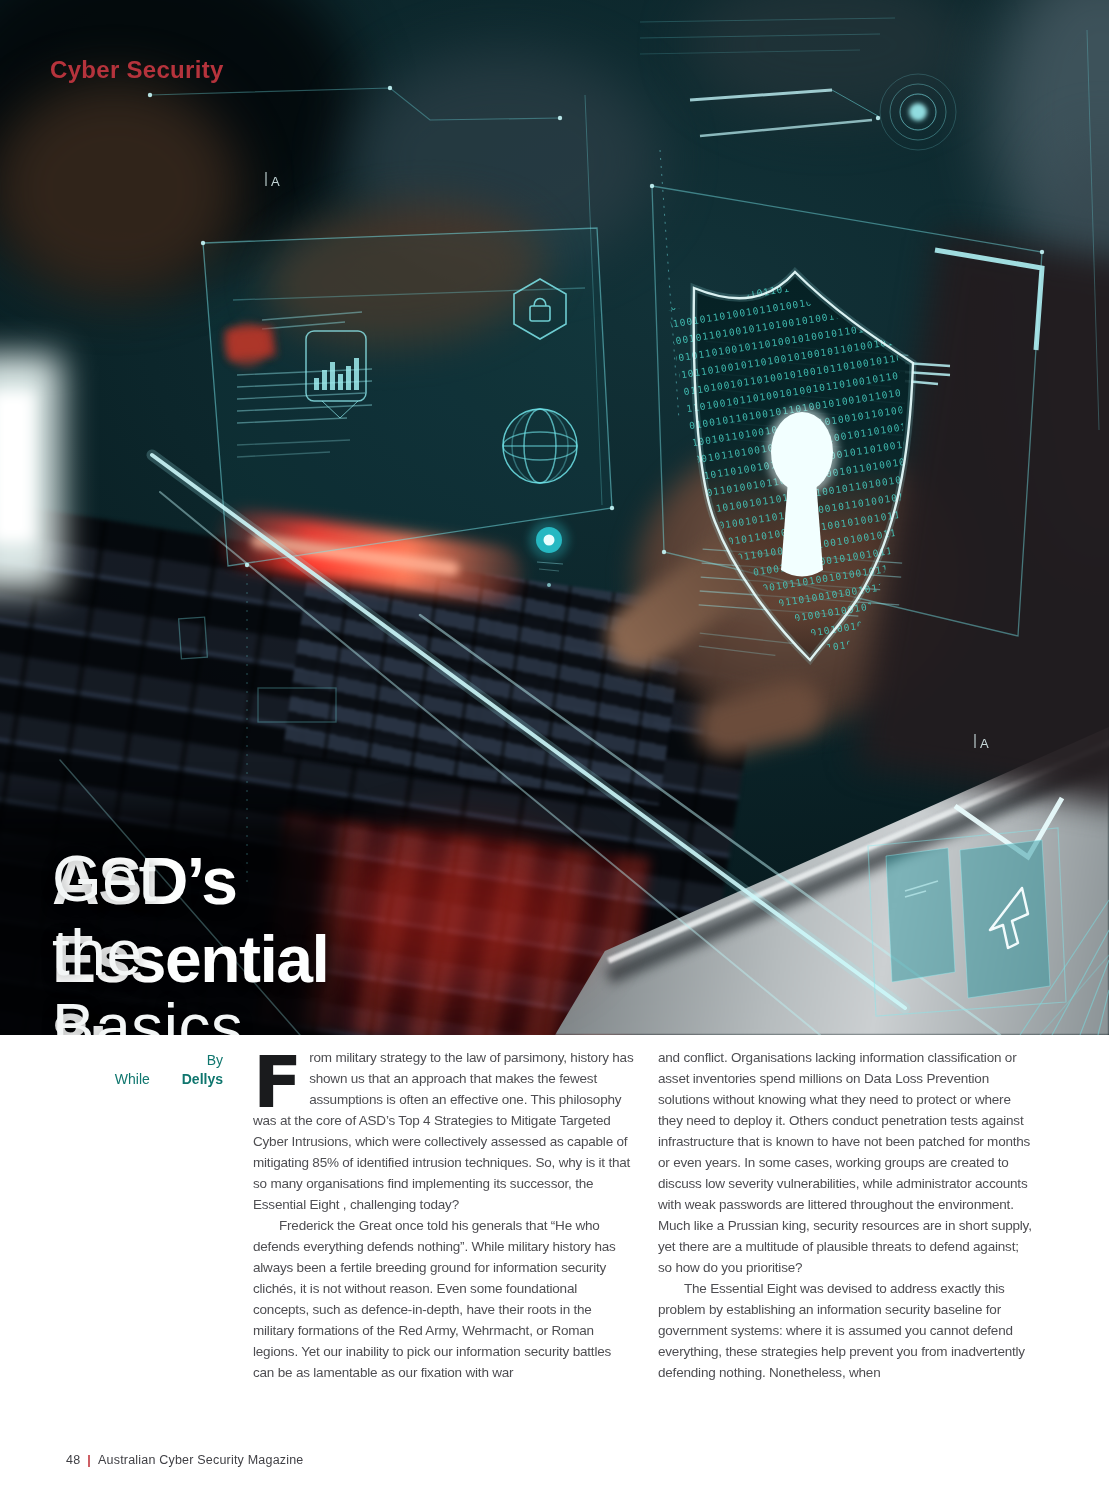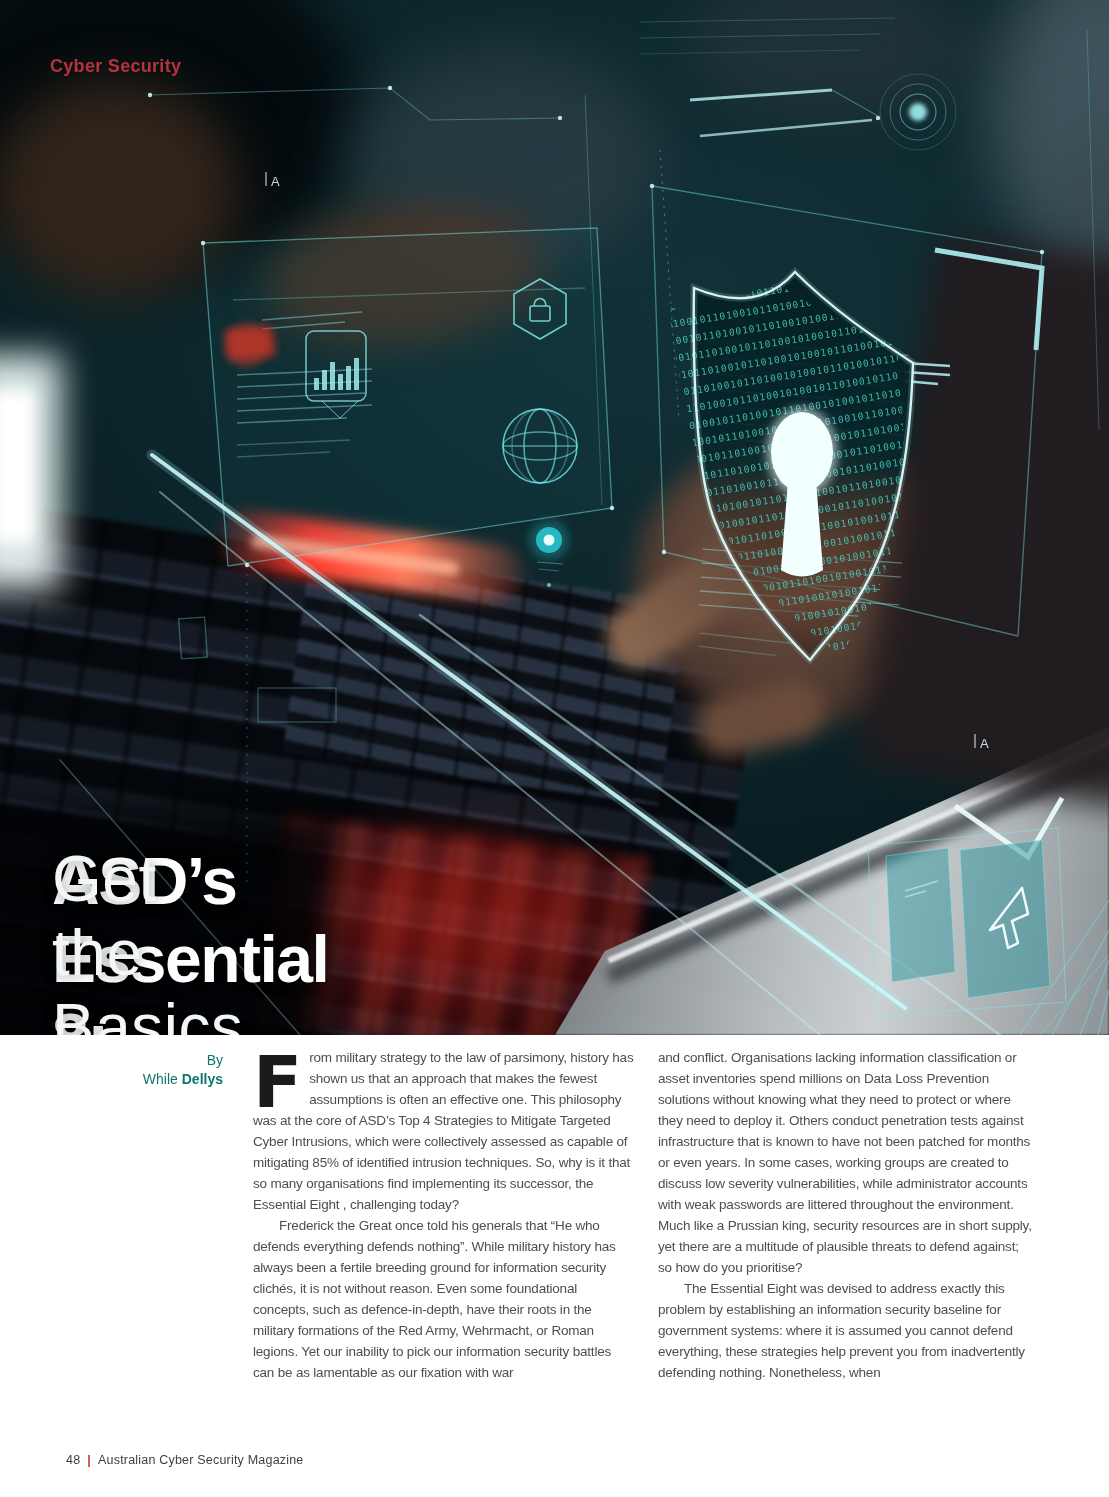--- a/index.html
+++ b/index.html
@@ -49,31 +49,31 @@
   
   .laptop{left:555px;top:635px;width:554px;height:400px;filter:blur(1px);
        background:linear-gradient(100deg,#6d7477,#b6bcbe 45%,#ccd0d2 62%,#8b9396);
        clip-path:polygon(9% 79%, 100% 23%, 100% 100%, 0 100%);}
   .lap-edge{left:585px;top:845px;width:565px;height:6px;transform:rotate(-23.5deg);background:#e6eaeb;filter:blur(1.2px);opacity:.95;}
   .lap-shadow{left:585px;top:856px;width:565px;height:16px;transform:rotate(-23.5deg);background:#30363a;filter:blur(6px);opacity:.8;}
 
   svg.hud{left:0;top:0;width:1109px;height:1035px;}
 
   
-  .kicker{position:absolute;left:50px;top:56px;font-size:18px;font-weight:700;letter-spacing:.3px;color:#b5333c;}
+  .kicker{position:absolute;left:50px;top:56px;font-size:24px;font-weight:700;letter-spacing:.3px;color:#b5333c;}
   .title{position:absolute;left:52px;top:842px;color:#ffffff;}
   .title .l1{font-size:66px;font-weight:700;letter-spacing:-1.5px;line-height:78px;color:#fdfefe;
              text-shadow:0 2px 14px rgba(0,0,0,.45);}
   .title .l2{font-size:64px;font-weight:400;letter-spacing:.5px;line-height:74px;color:#f3f6f6;
              text-shadow:0 2px 14px rgba(0,0,0,.45);}
 
   
   .byline{position:absolute;left:58px;top:1051px;width:165px;text-align:right;
           font-size:14px;line-height:19px;color:#0f766e;}
-  .byline .b-last{font-weight:700;}
+  .byline .b-last{font-weight:700;margin-left:28px;}
   .col{position:absolute;top:1047px;font-size:13.5px;line-height:21px;letter-spacing:-.2px;color:#4e4e52;}
   .col p{margin:0;}
   .col p.ind{text-indent:26px;}
   .col1{left:253px;width:381px;}
   .col2{left:658px;width:374px;}
   .dropcap{float:left;font-family:"DejaVu Sans",sans-serif;font-weight:700;font-size:72px;line-height:56px;
            color:#1a1b1d;margin:7px 9px 0 0;letter-spacing:-2px;}
 
   .footer{position:absolute;left:66px;top:1453px;font-size:12.5px;letter-spacing:.2px;color:#3f3f44;}
   .footer .sep{color:#c23840;margin:0 7px;font-weight:700;}

